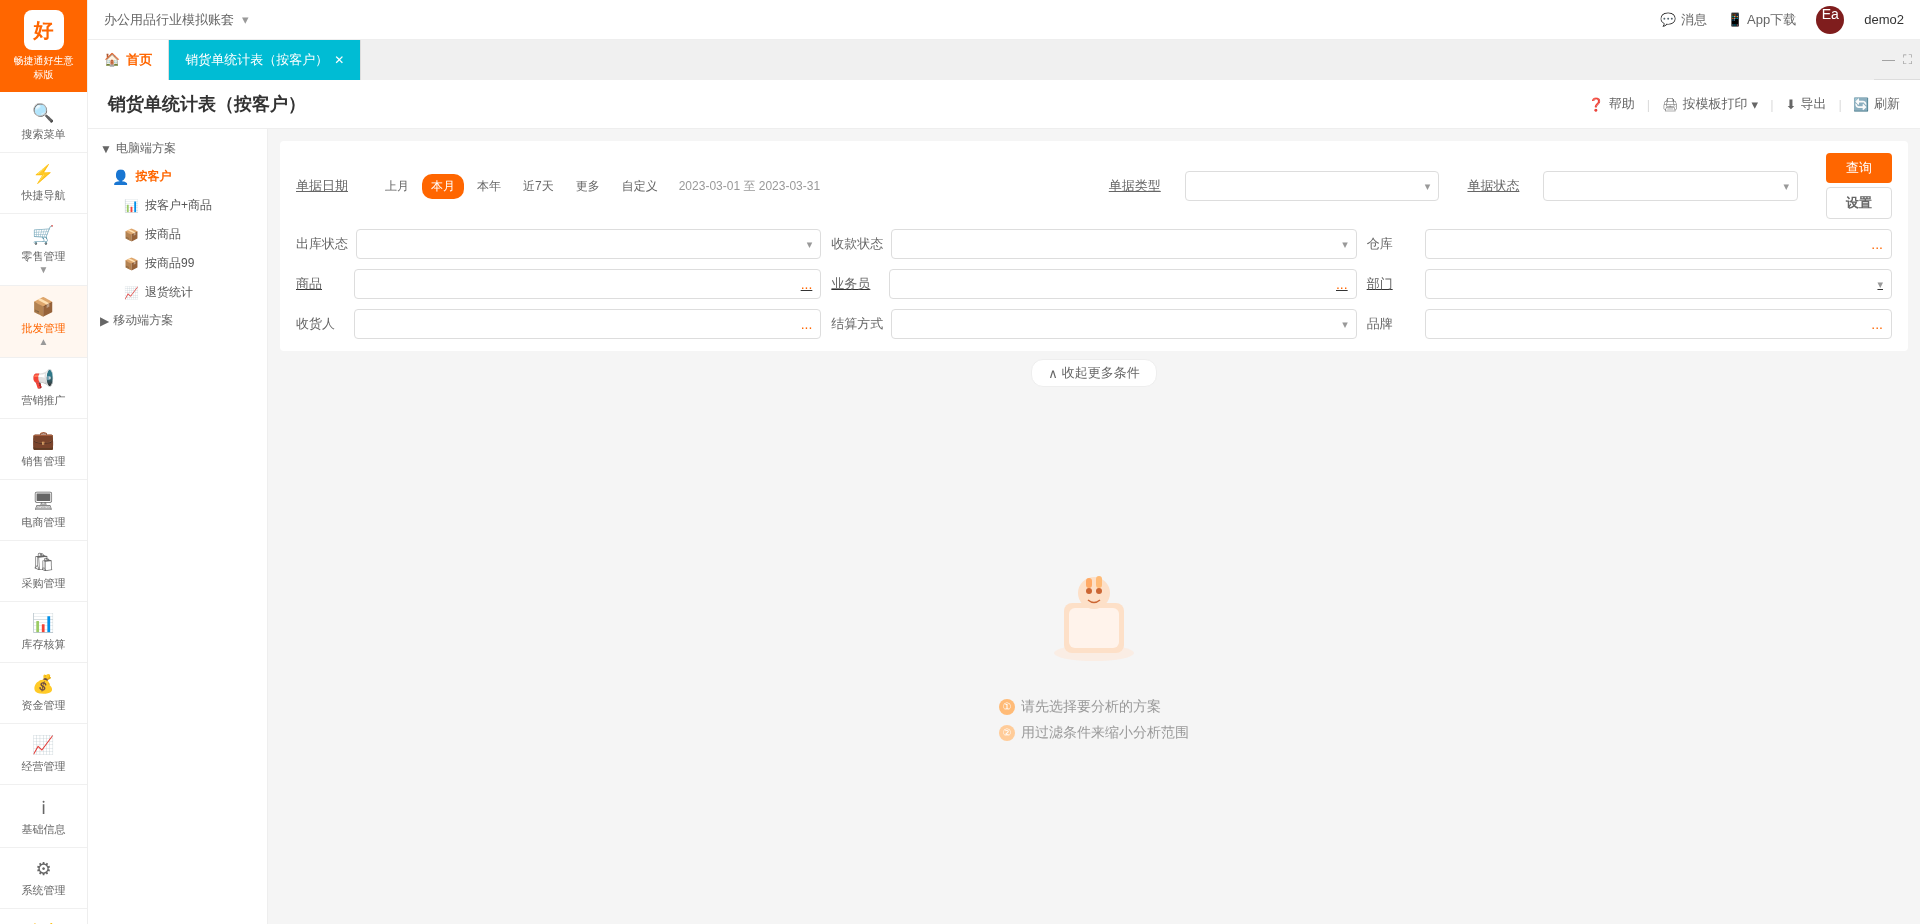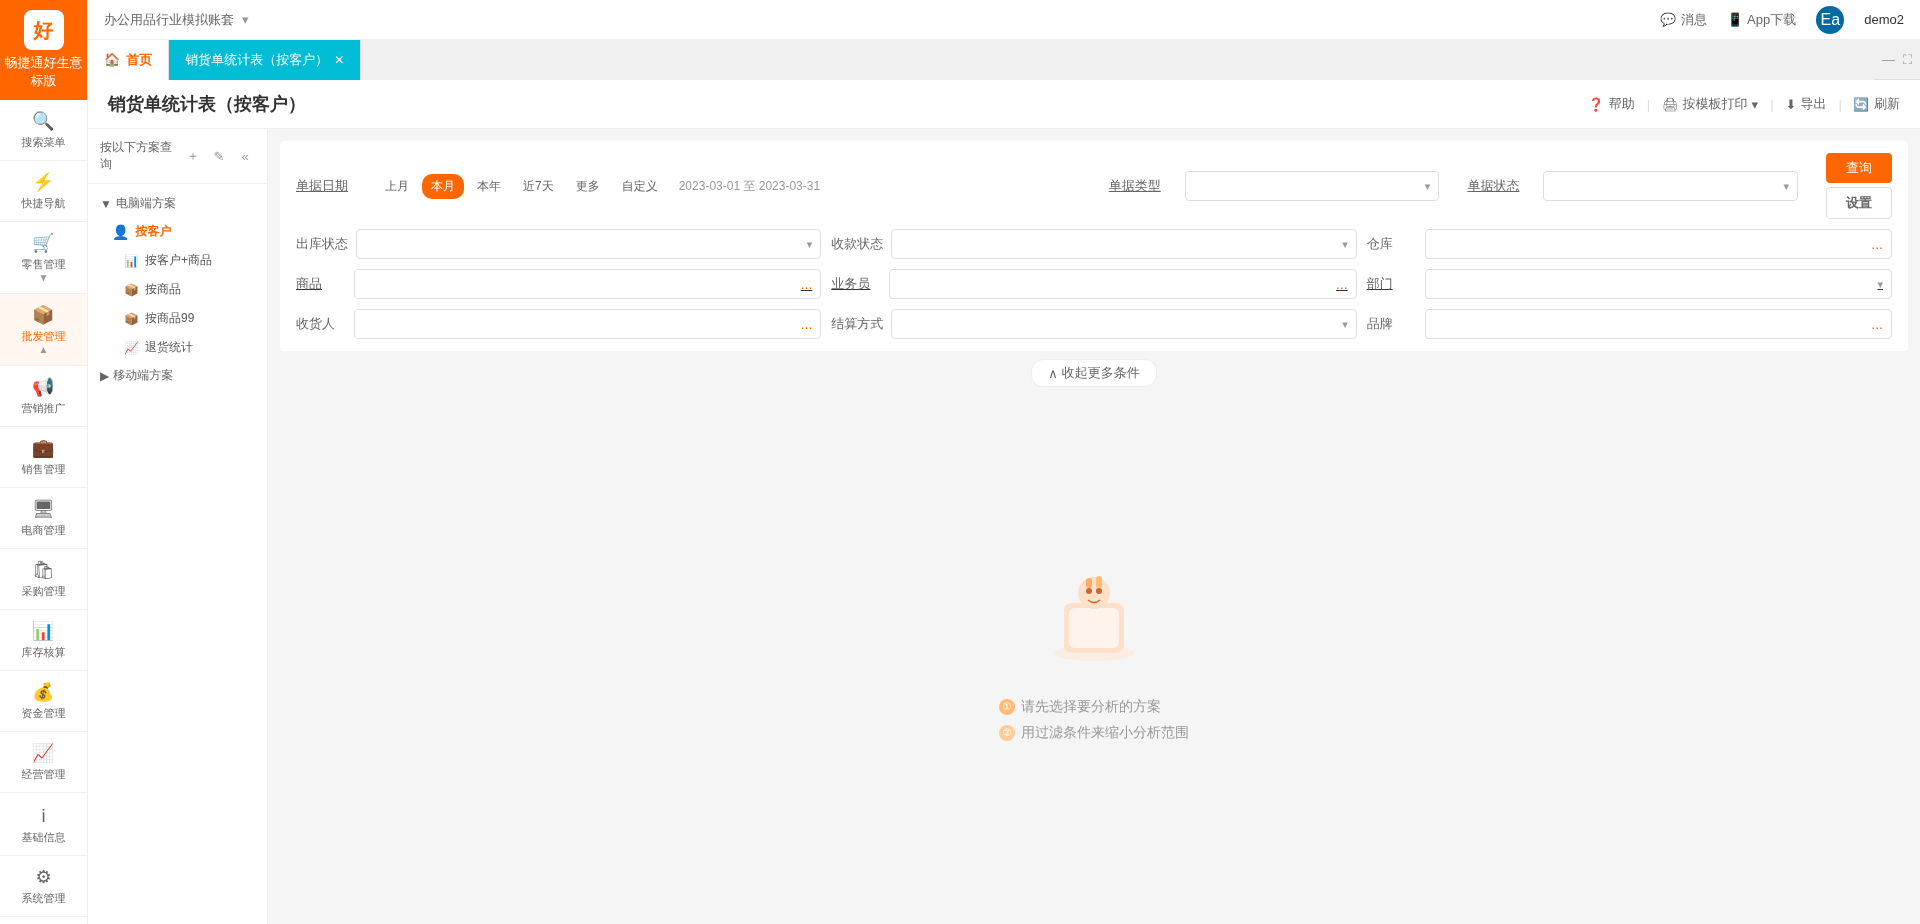--- a/index.html
+++ b/index.html
@@ -3,38 +3,38 @@
   <meta charset="utf-8">
   <style>
     * { box-sizing: border-box; margin: 0; padding: 0; font-family: 'Microsoft YaHei', sans-serif; }
     body { background: #f5f5f5; font-size: 13px; color: #333; display: flex; height: 924px; overflow: hidden; }
 
     
     .sidebar { width: 88px; background: #fff; display: flex; flex-direction: column; align-items: center; border-right: 1px solid #eee; min-height: 924px; }
     .sidebar-logo { width: 100%; background: #ff6600; display: flex; flex-direction: column; align-items: center; justify-content: center; padding: 10px 0; cursor: pointer; }
     .sidebar-logo-icon { width: 40px; height: 40px; background: #fff; border-radius: 8px; display: flex; align-items: center; justify-content: center; margin-bottom: 4px; }
     .sidebar-logo-icon span { font-size: 20px; color: #ff6600; font-weight: bold; }
-    .sidebar-logo-text { color: #fff; font-size: 13px; }
+    .sidebar-logo-text { color: #fff; font-size: 10px; }
     .sidebar-menu { width: 100%; flex: 1; display: flex; flex-direction: column; align-items: center; overflow-y: auto; }
     .sidebar-item { width: 100%; display: flex; flex-direction: column; align-items: center; padding: 10px 4px; cursor: pointer; color: #666; border-bottom: 1px solid #f0f0f0; }
     .sidebar-item.active { color: #ff6600; background: #fff7f0; }
     .sidebar-item-icon { font-size: 18px; margin-bottom: 3px; }
     .sidebar-item-label { font-size: 11px; text-align: center; }
     .sidebar-item.has-arrow { position: relative; }
     .sidebar-arrow { font-size: 10px; color: #999; }
 
     
     .main { flex: 1; display: flex; flex-direction: column; min-width: 0; }
 
     
     .top-header { height: 40px; background: #fff; display: flex; align-items: center; padding: 0 16px; border-bottom: 1px solid #eee; justify-content: space-between; }
     .top-header-left { display: flex; align-items: center; gap: 8px; color: #666; font-size: 13px; }
     .top-header-right { display: flex; align-items: center; gap: 20px; }
     .top-header-action { display: flex; align-items: center; gap: 4px; cursor: pointer; color: #666; font-size: 13px; }
-    .user-avatar { width: 28px; height: 28px; border-radius: 50%; background: #0369a1; display: flex; align-items: center; justify-content: center; color: #fff; font-size: 16px; cursor: pointer; }
+    .user-avatar { width: 28px; height: 28px; border-radius: 50%; background: #7f1d1d; display: flex; align-items: flex-start; justify-content: center; color: #fff; font-size: 14px; cursor: pointer; }
 
     
     .tab-bar { height: 40px; background: #f0f0f0; display: flex; align-items: center; gap: 0; border-bottom: 1px solid #ddd; }
     .tab { height: 40px; display: flex; align-items: center; padding: 0 16px; cursor: pointer; font-size: 13px; color: #666; border-right: 1px solid #ddd; gap: 6px; }
     .tab.home { background: #fff; color: #ff6600; font-weight: bold; }
     .tab.active { background: #00bcd4; color: #fff; }
     .tab-close { font-size: 12px; cursor: pointer; }
 
     
     .content { flex: 1; padding: 0; display: flex; flex-direction: column; background: #f5f5f5; overflow: hidden; }
@@ -237,28 +237,20 @@
         <div class="page-action-btn">
           <span>🔄</span>
           <span>刷新</span>
         </div>
       </div>
     </div>
 
     <div class="content-body">
 
       <div class="left-panel">
-        <div class="left-panel-header">
-          <span class="left-panel-title">按以下方案查询</span>
-          <div class="left-panel-icons">
-            <div class="left-panel-icon">＋</div>
-            <div class="left-panel-icon">✎</div>
-            <div class="left-panel-icon">«</div>
-          </div>
-        </div>
         <div class="scheme-section">
 
           <div class="scheme-group">
             <div class="scheme-group-header">
               <span>▼</span>
               <span>电脑端方案</span>
             </div>
 
             <div class="scheme-item active">
               <span class="scheme-item-icon">👤</span>

